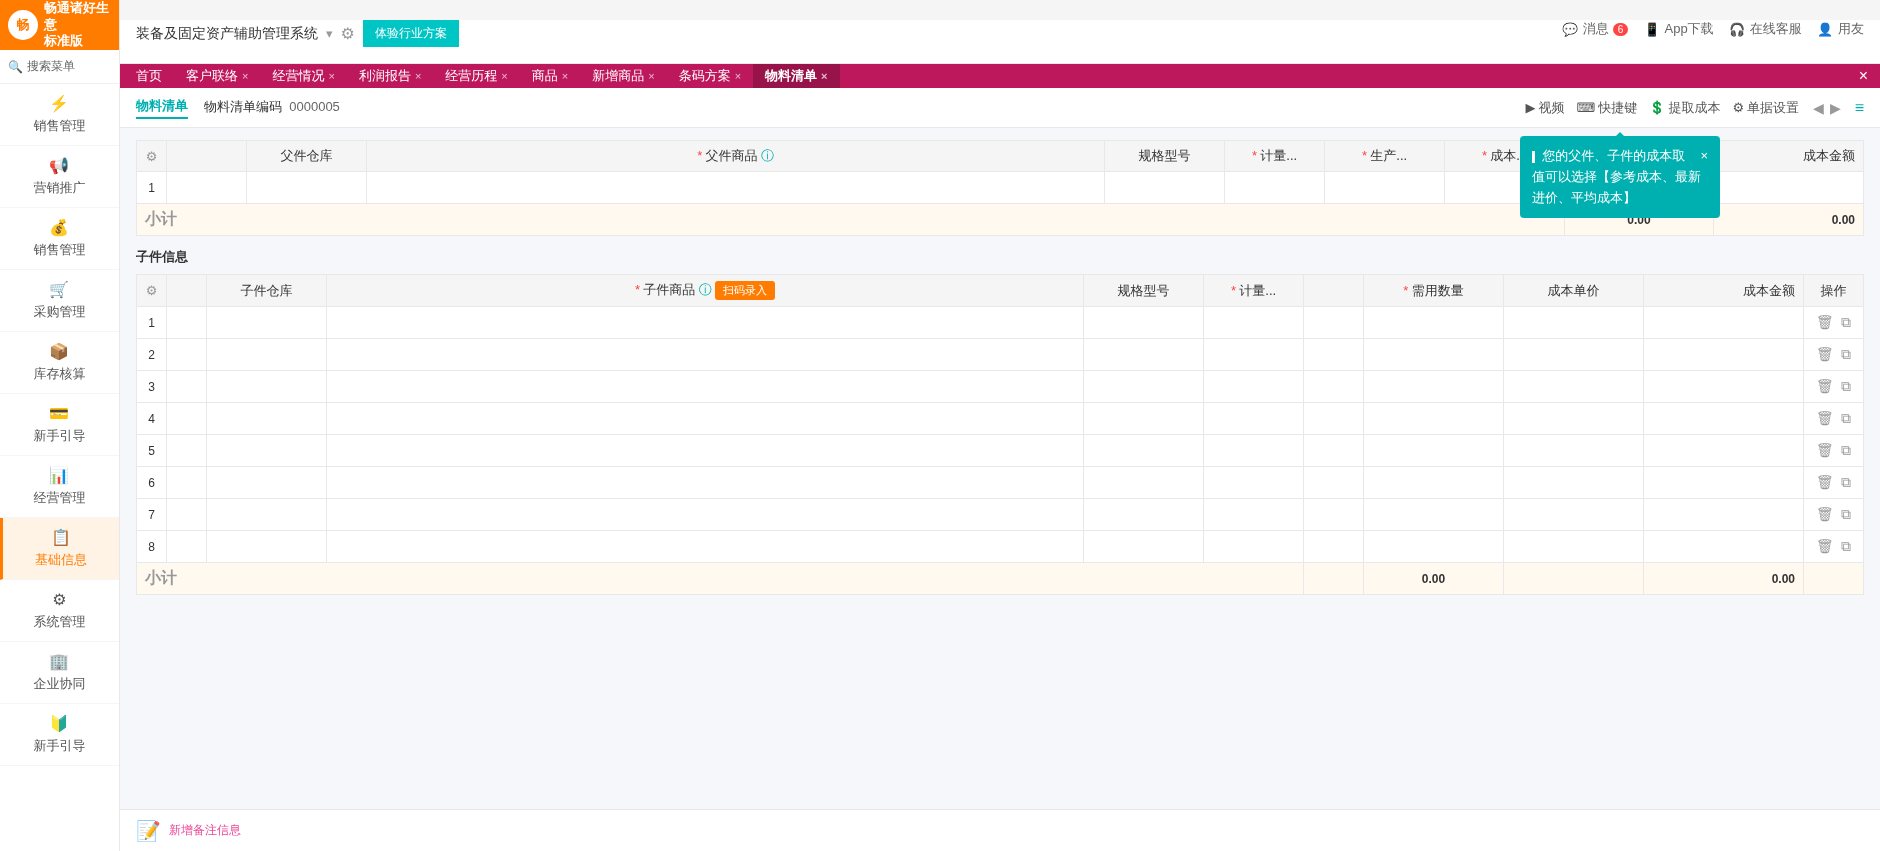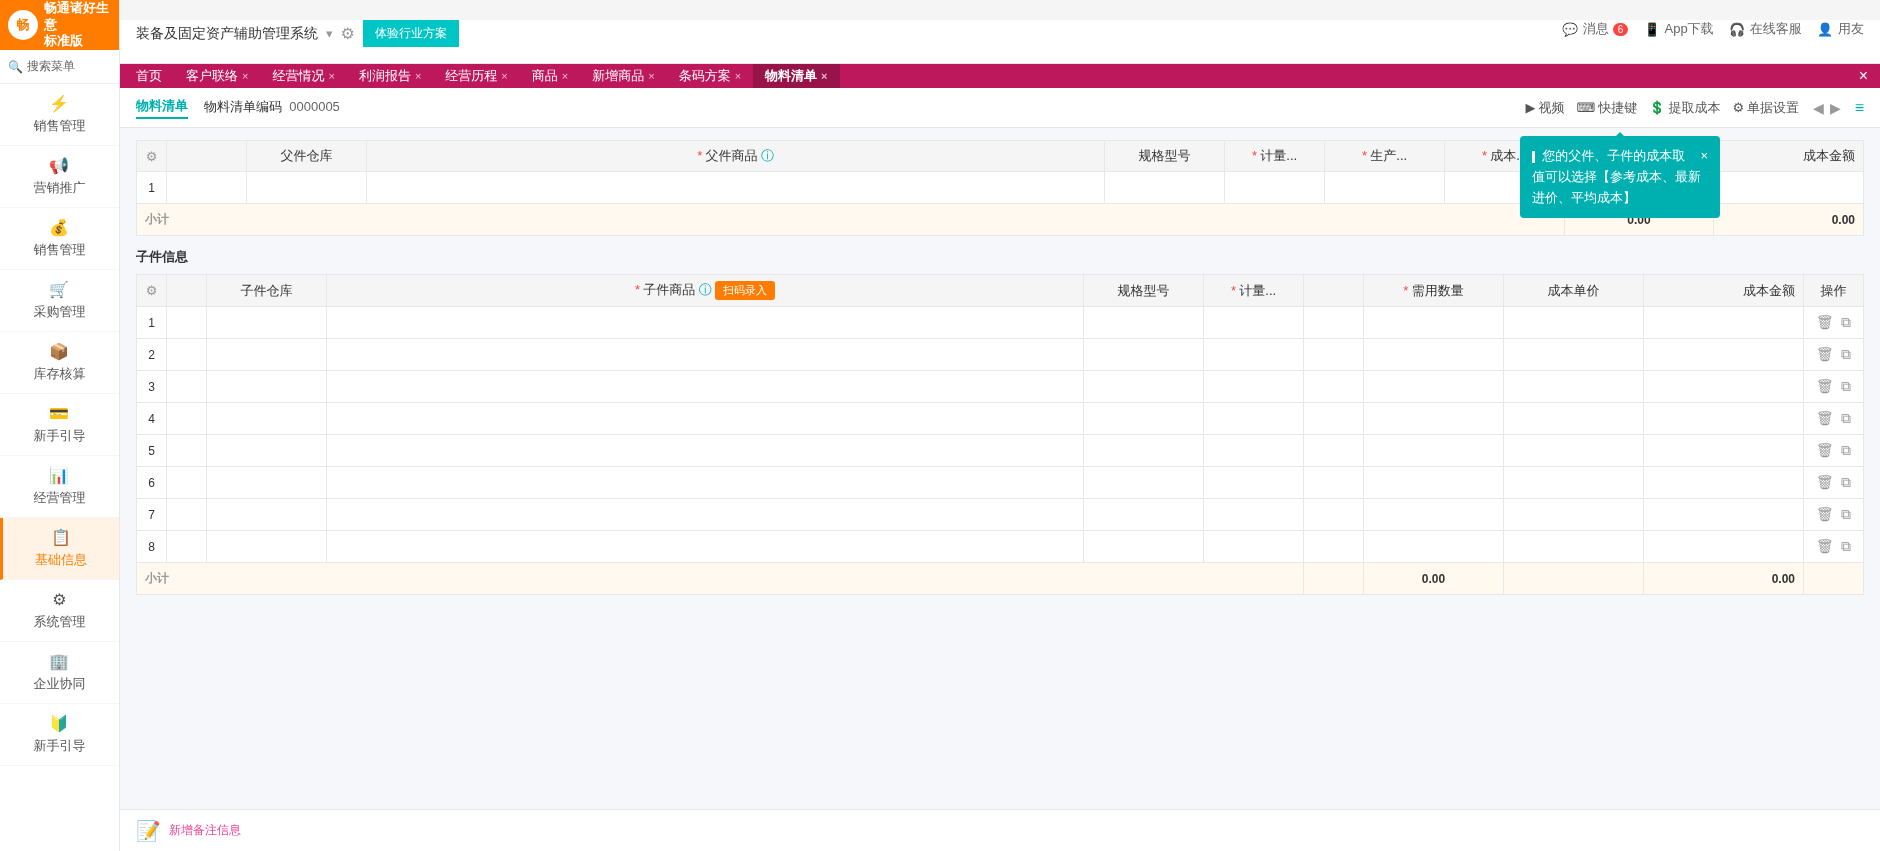--- a/index.html
+++ b/index.html
@@ -186,21 +186,21 @@
     .data-table .subtotal-row td {
       background: #fff9f0;
       font-weight: bold;
       color: #333;
     }
     .required-star { color: #ff4444; }
     .th-settings { width: 30px; text-align: center; }
     .col-num { text-align: center; color: #999; }
     .col-actions { text-align: center; width: 60px; }
     .action-icon { cursor: pointer; color: #999; margin: 0 2px; font-size: 14px; }
-    .subtotal-label { color: #999; font-size: 12px; }
+    .subtotal-label { color: #999; font-size: 16px; }
     .scan-btn {
       background: #ff7c00;
       color: #fff;
       border: none;
       padding: 2px 8px;
       border-radius: 3px;
       font-size: 11px;
       cursor: pointer;
     }
 

